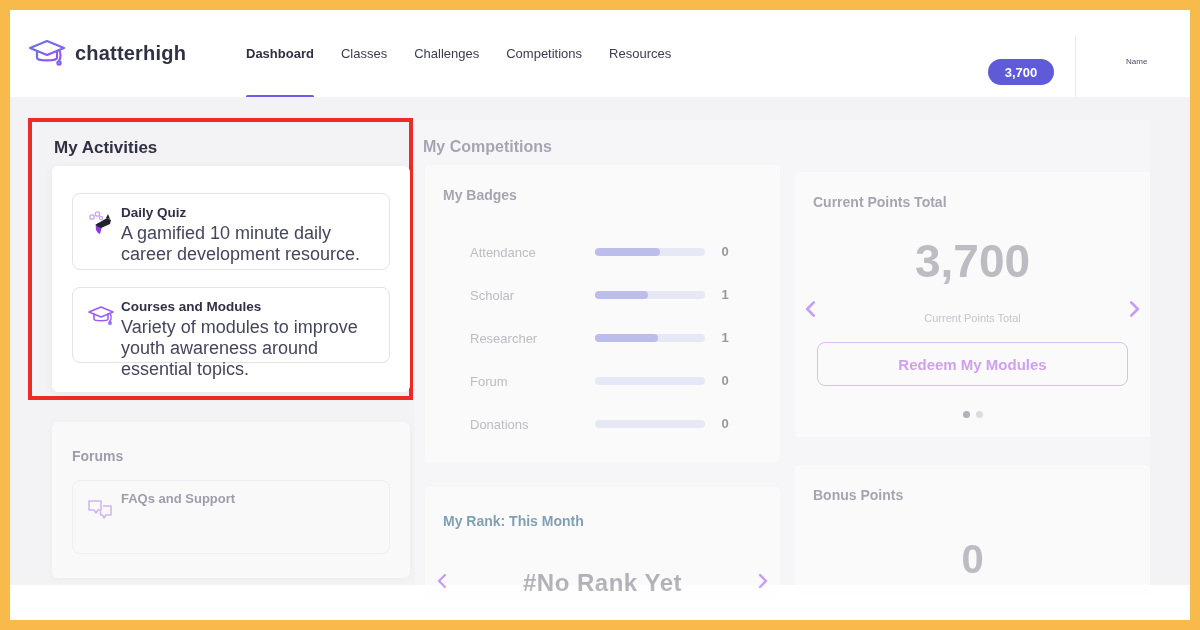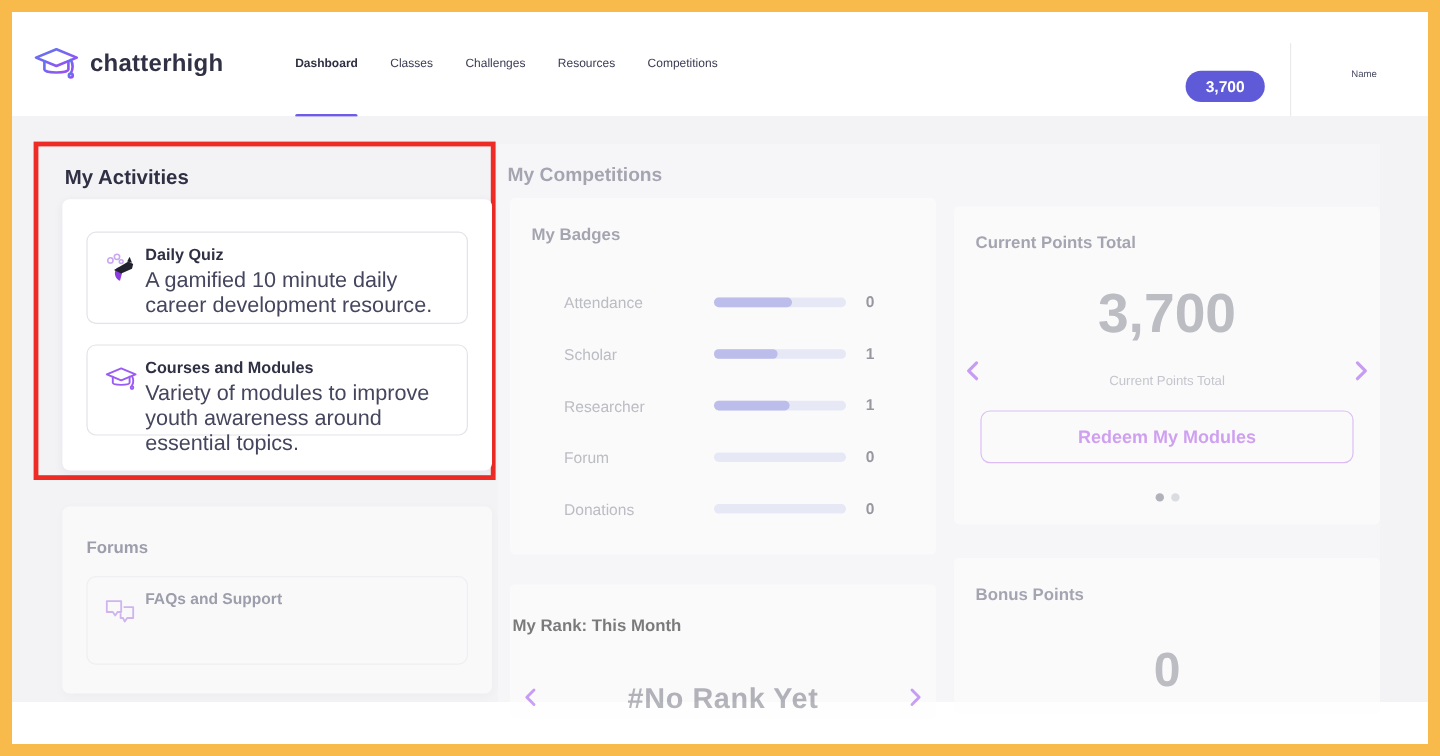--- a/index.html
+++ b/index.html
@@ -11,21 +11,21 @@
   }
   .page{
     position:absolute;left:10px;top:10px;width:1180px;height:610px;
     background:#FFFFFF;overflow:hidden;
   }
   
   .header{position:absolute;left:0;top:0;width:1180px;height:87px;background:#fff;border-bottom:1px solid #ECECF0;}
   .brand{position:absolute;left:16px;top:0;height:87px;display:flex;align-items:center;gap:7px;}
   .brand-text{font-size:20px;font-weight:600;color:#303145;letter-spacing:.2px;}
   .nav{position:absolute;left:236px;top:0;height:87px;display:flex;align-items:center;gap:27px;}
-  .nav-item{font-size:10px;color:#3A3B55;position:relative;height:87px;display:flex;align-items:center;cursor:pointer;white-space:nowrap;}
+  .nav-item{font-size:13px;color:#3A3B55;position:relative;height:87px;display:flex;align-items:center;cursor:pointer;white-space:nowrap;}
   .nav-item.active{font-weight:700;color:#2F3043;}
   .nav-item.active::after{content:"";position:absolute;left:0;right:0;bottom:-1px;height:3px;background:#6C5CE7;border-radius:2px;}
   .points-pill{position:absolute;left:978px;top:49px;width:66px;height:26px;border-radius:13px;background:#5F5BD8;color:#fff;font-size:13px;font-weight:700;display:flex;align-items:center;justify-content:center;cursor:pointer;}
   .header-divider{position:absolute;left:1065px;top:26px;width:1px;height:61px;background:#E9E9EE;}
   .user-name{position:absolute;left:1116px;top:47px;font-size:8px;color:#4A4B63;}
   
   .content-bg{position:absolute;left:0;top:87px;width:1180px;height:488px;background:#F3F3F6;}
   .dim{opacity:.5;}
   
   .highlight-rect{position:absolute;left:18px;top:108px;width:385px;height:282px;border:4px solid #EE2B24;box-sizing:border-box;}
@@ -49,21 +49,21 @@
   .ach-title{position:absolute;left:413px;top:128px;font-size:16px;font-weight:700;color:#55566A;}
   .card{position:absolute;background:#FEFEFE;border-radius:4px;}
   .badges-card{left:415px;top:155px;width:355px;height:297px;}
   .panel-title{position:absolute;left:18px;top:22px;font-size:14px;font-weight:700;color:#55566A;}
   .badge-row{position:absolute;left:0;width:355px;height:43px;}
   .badge-label{position:absolute;left:45px;top:14px;font-size:13px;color:#83848F;}
   .badge-track{position:absolute;left:170px;top:17px;width:110px;height:8px;border-radius:4px;background:#D9DBF3;}
   .badge-fill{height:8px;border-radius:4px;background:#8385DC;}
   .badge-value{position:absolute;left:290px;top:13px;width:20px;text-align:center;font-size:13px;font-weight:700;color:#3A3B48;}
   .rank-card{left:415px;top:477px;width:355px;height:112px;}
-  .rank-title{position:absolute;left:2px;top:26px;font-size:14px;font-weight:700;color:#000000;}
+  .rank-title{position:absolute;left:18px;top:26px;font-size:14px;font-weight:700;color:#0c4a6e;}
   .rank-value{position:absolute;left:0;top:82px;width:355px;text-align:center;font-size:24px;font-weight:700;color:#6E6F7A;letter-spacing:.5px;}
   .points-card{left:785px;top:162px;width:355px;height:265px;}
   .big-number{position:absolute;left:0;width:355px;text-align:center;font-weight:700;color:#83848F;}
   .points-number{top:62px;font-size:46px;}
   .points-caption{position:absolute;left:0;top:140px;width:355px;text-align:center;font-size:11px;color:#9596A2;}
   .redeem-btn{position:absolute;left:22px;top:170px;width:311px;height:44px;box-sizing:border-box;border:1.5px solid #C687F0;border-radius:8px;background:transparent;font-family:"Liberation Sans",sans-serif;font-size:15px;font-weight:700;color:#AB4DE9;cursor:pointer;}
   .dots{position:absolute;left:0;top:239px;width:355px;display:flex;justify-content:center;gap:6px;}
   .dot{width:7px;height:7px;border-radius:50%;cursor:pointer;}
   .dot.active{background:#6E6F7A;}
   .dot.inactive{background:#C2C2CC;}
@@ -92,22 +92,22 @@
           <circle cx="33" cy="27" r="1.6"></circle>
         </g>
       </svg>
       <span class="brand-text">chatterhigh</span>
     </div>
 
     <div class="nav">
       <div class="nav-item active">Dashboard</div>
       <div class="nav-item">Classes</div>
       <div class="nav-item">Challenges</div>
+      <div class="nav-item">Competitions</div>
       <div class="nav-item">Resources</div>
-      <div class="nav-item">Competitions</div>
     </div>
 
     <div class="points-pill">3,700</div>
     <div class="header-divider"></div>
     <div class="user-name">Name</div>
   </div>
 
   <div class="content-bg"></div>
 
   <div class="ach-section dim"></div>

